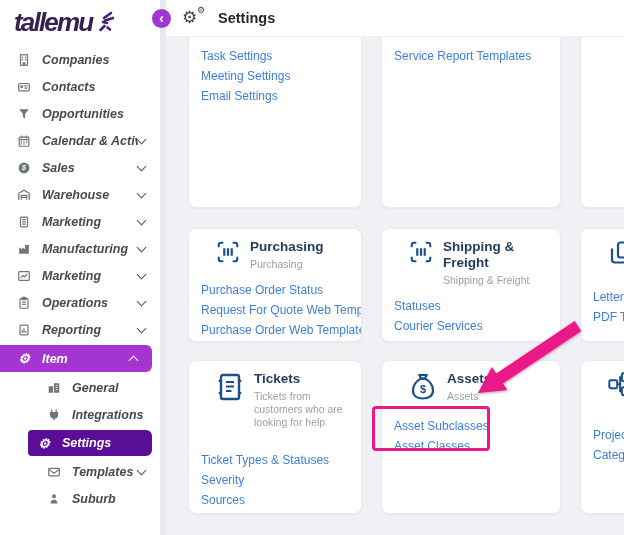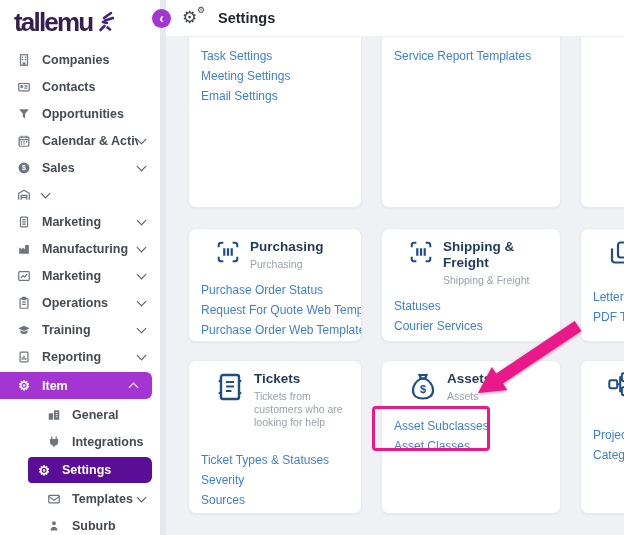--- a/index.html
+++ b/index.html
@@ -1,20 +1,20 @@
 <!DOCTYPE html>
 <html><head>
 <meta charset="utf-8">
 <style>
   html,body{margin:0;padding:0;background:#fff;}
   .page{position:relative;width:624px;height:535px;overflow:hidden;
         font-family:"Liberation Sans",sans-serif;background:#eff1f4;}
 
   
-  .sidebar{position:absolute;left:0;top:0;width:160px;height:535px;background:#fff;z-index:4;}
+  .sidebar{position:absolute;left:0;top:0;width:160px;height:535px;background:#fff;z-index:4;font-style:italic;}
   .logo{display:flex;align-items:flex-start;padding:9px 0 4px 14px;cursor:pointer;}
   .logo-text{font-size:26px;font-weight:bold;color:#372051;letter-spacing:-1.8px;line-height:1;}
   .logo-foot{margin:2px 0 0 3px;}
   .nav{margin-top:5px;}
   .s-item{display:flex;align-items:center;height:27px;padding:0 10px 0 16px;cursor:pointer;
           color:#454b52;font-size:12.5px;font-weight:700;box-sizing:border-box;}
   .s-ico{width:16px;margin-right:10px;display:flex;justify-content:center;align-items:center;color:#6e757d;}
   .s-lbl{flex:1;white-space:nowrap;overflow:hidden;}
   .chev{width:6px;height:6px;border-right:1.6px solid currentColor;border-bottom:1.6px solid currentColor;
         margin-right:5px;flex:none;color:#555;}
@@ -149,20 +149,21 @@
         <span class="chev down"></span>
       </div>
 
       <div class="s-item">
         <span class="s-ico">
           <svg width="14" height="14" viewBox="0 0 16 16" fill="none" stroke="currentColor" stroke-width="1.4">
               <path d="M2 13.5V6l6-3.6L14 6v7.5"></path>
               <path d="M4.8 13.5V8.3h6.4v5.2M4.8 10.8h6.4"></path>
             </svg>
         </span>
+        <span class="s-lbl">Warehouse</span>
         <span class="chev down"></span>
       </div>
 
       <div class="s-item">
         <span class="s-ico">
           <svg width="14" height="14" viewBox="0 0 16 16" fill="none" stroke="currentColor" stroke-width="1.4">
               <rect x="4" y="2.5" width="8" height="11" rx="1"></rect>
               <path d="M6 5.2h4M6 7.8h4M6 10.4h4"></path>
             </svg>
         </span>
@@ -196,30 +197,20 @@
           <svg width="14" height="14" viewBox="0 0 16 16" fill="none" stroke="currentColor" stroke-width="1.4">
               <rect x="3.5" y="3" width="9" height="11" rx="1"></rect>
               <rect x="6" y="1.6" width="4" height="2.6" rx="0.6" fill="currentColor"></rect>
               <path d="M6 7h4M6 9.5h4"></path>
             </svg>
         </span>
         <span class="s-lbl">Operations</span>
         <span class="chev down"></span>
       </div>
 
-      <div class="s-item">
-        <span class="s-ico">
-          <svg width="14" height="14" viewBox="0 0 16 16" fill="currentColor">
-              <path d="M1.5 6L8 3l6.5 3L8 9z"></path>
-              <path d="M4 8.2v2.6c0 .9 1.8 1.8 4 1.8s4-.9 4-1.8V8.2l-4 1.8z"></path>
-            </svg>
-        </span>
-        <span class="s-lbl">Training</span>
-        <span class="chev down"></span>
-      </div>
 
       <div class="s-item">
         <span class="s-ico">
           <svg width="14" height="14" viewBox="0 0 16 16" fill="none" stroke="currentColor" stroke-width="1.4">
               <rect x="3.5" y="2.5" width="9" height="11" rx="1"></rect>
               <path d="M6 11V8.4M8 11V6.4M10 11V9.2"></path>
             </svg>
         </span>
         <span class="s-lbl">Reporting</span>
         <span class="chev down"></span>

